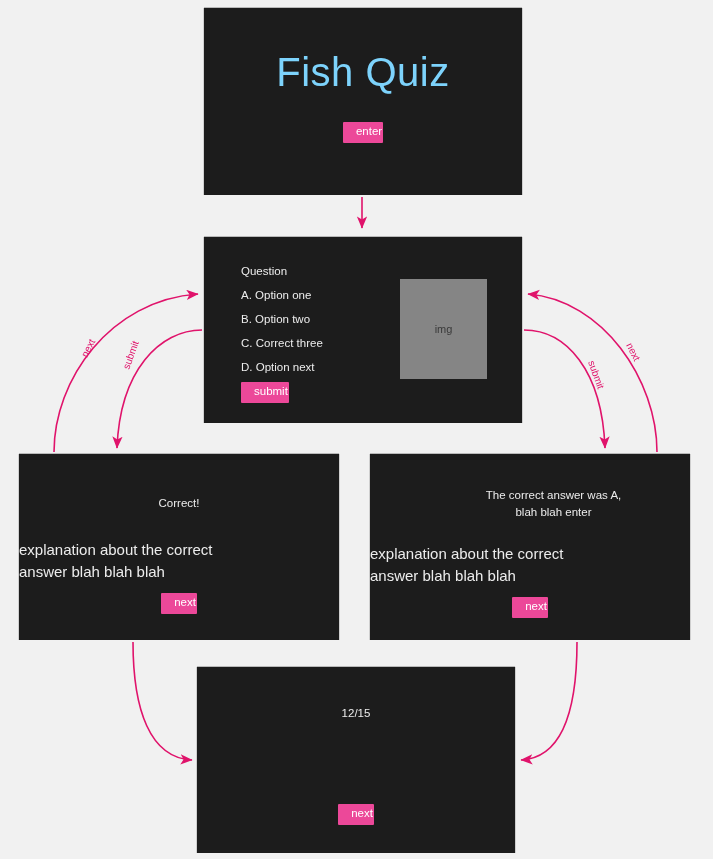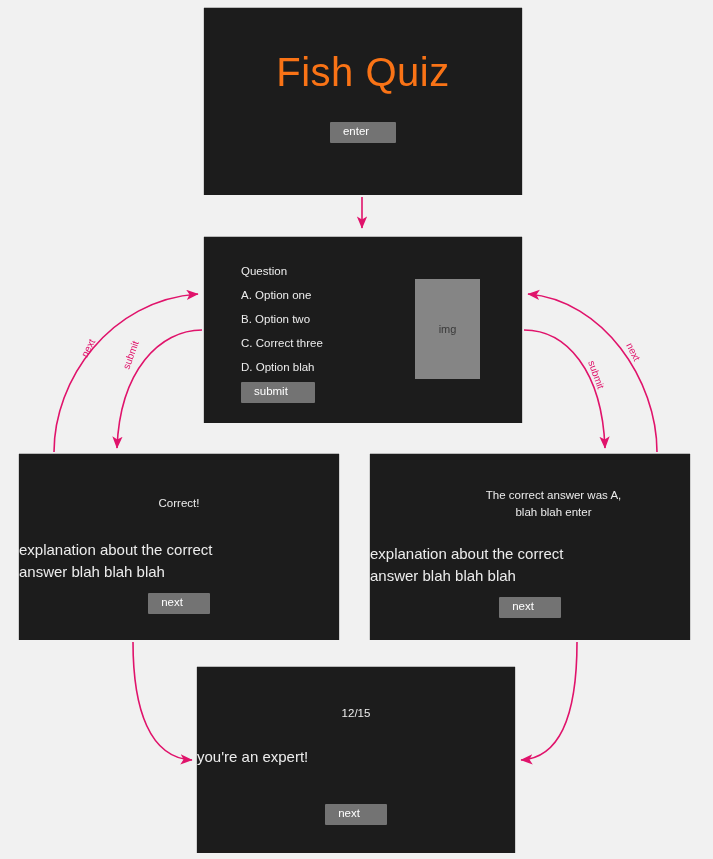--- a/index.html
+++ b/index.html
@@ -31,35 +31,35 @@
     box-shadow: 0 -1px 0 #b9b9b9, -1px 0 0 #cfcfcf, 1px 0 0 #cfcfcf;
   }
 
   
   #screen-title { left: 204px; top: 8px; width: 318px; height: 187px; }
   .title-text {
     position: absolute;
     left: 0; right: 0;
     top: 42px;
     text-align: center;
-    color: #f97316;
+    color: #7dd3fc;
     font-size: 40px;
     font-weight: 400;
     letter-spacing: 0.5px;
     line-height: 1.1;
   }
 
   
   .btn {
     display: inline-block;
-    background: #737373;
+    background: #ec4899;
     color: #ffffff;
     font-size: 11.5px;
     line-height: 1;
-    padding: 4px 27px 5px 13px;
+    padding: 4px 1px 5px 13px;
     border: none;
     border-radius: 1px;
     font-family: "Liberation Sans", sans-serif;
     cursor: pointer;
     white-space: nowrap;
   }
   .btn-center {
     position: absolute;
     left: 0; right: 0;
     text-align: center;
@@ -80,23 +80,23 @@
     margin-bottom: 12.5px;
     white-space: nowrap;
   }
   .q-submit-wrap {
     position: absolute;
     left: 37px;
     top: 144px;
   }
   .img-placeholder {
     position: absolute;
-    left: 211px;
+    left: 196px;
     top: 42px;
-    width: 65px;
+    width: 87px;
     height: 100px;
     background: #858585;
     display: flex;
     align-items: center;
     justify-content: center;
     color: #3a3a3a;
     font-size: 11px;
     text-align: right;
   }
 
@@ -178,21 +178,21 @@
       <button class="btn">enter</button>
     </div>
   </div>
 
   <div class="screen" id="screen-question">
     <div class="q-list">
       <div class="q-line">Question</div>
       <div class="q-line">A. Option one</div>
       <div class="q-line">B. Option two</div>
       <div class="q-line">C. Correct three</div>
-      <div class="q-line">D. Option blah</div>
+      <div class="q-line">D. Option next</div>
     </div>
     <div class="q-submit-wrap">
       <button class="btn">submit</button>
     </div>
     <div class="img-placeholder">
       <span>img</span>
     </div>
   </div>
 
   <div class="screen" id="screen-correct">
@@ -215,19 +215,18 @@
       <div>explanation about the correct</div>
       <div>answer blah blah blah</div>
     </div>
     <div class="btn-center" id="incorrect-next">
       <button class="btn">next</button>
     </div>
   </div>
 
   <div class="screen" id="screen-score">
     <div class="res-headline" id="score-headline">12/15</div>
-    <div class="res-body" id="score-body">you're an expert!</div>
     <div class="btn-center" id="score-next">
       <button class="btn">next</button>
     </div>
   </div>
 
 </div>
 
 </body></html>

